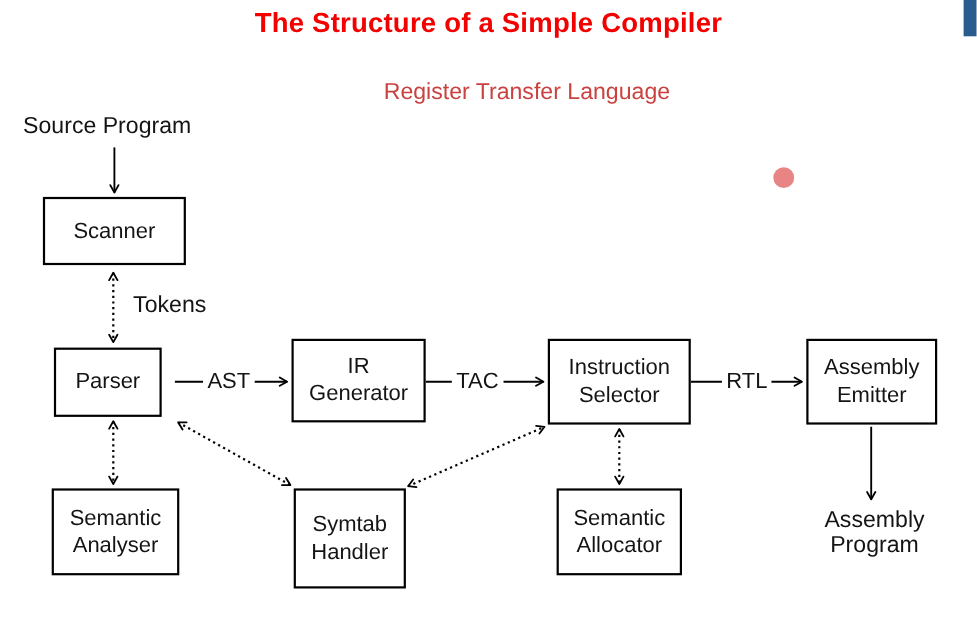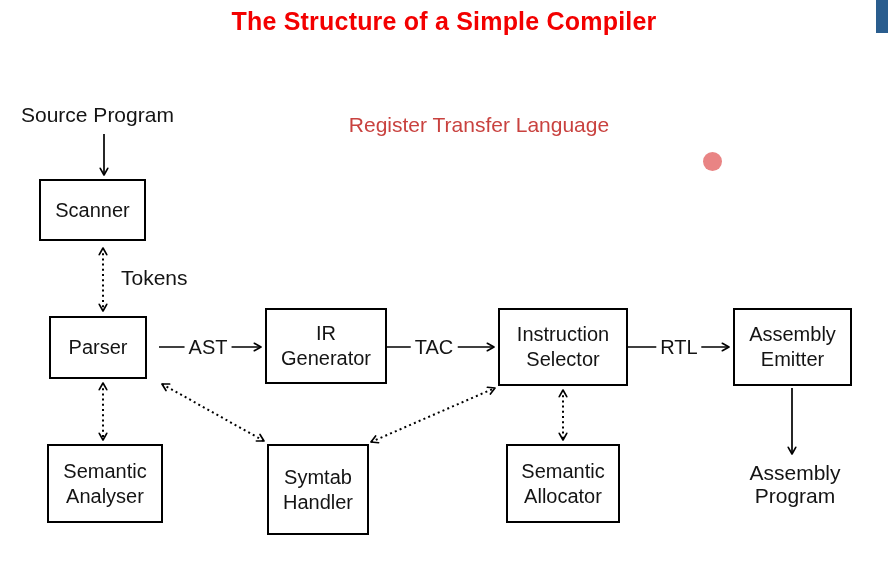--- a/index.html
+++ b/index.html
@@ -8,21 +8,21 @@
     font-family:"Liberation Sans","DejaVu Sans",sans-serif; color:#111;
     overflow:hidden;
   }
   .title {
     position:absolute; top:7px; left:0; width:888px; text-align:center;
     font-size:25px; font-weight:bold; color:var(--title-red,#f30000);
     letter-spacing:0.2px;
   }
   .subtitle {
     position:absolute; top:72px; left:70px; width:818px; text-align:center;
-    font-size:21px; color:var(--subtitle-red,#c9423f);margin-top:41px;
+    font-size:21px; color:var(--subtitle-red,#c9423f);
   }
   .corner-tab {
     position:absolute; left:876px; top:0; width:12px; height:33px;
     background:var(--corner-tab-blue,#2a5d8e);
   }
   .dot {
     position:absolute; left:703px; top:152px; width:19px; height:19px;
     border-radius:50%; background:var(--dot-pink,#e98484);
   }
   .box {
@@ -79,21 +79,21 @@
 
   <div class="edge-lbl" style="left:208px; top:347px;">AST</div>
   <div class="edge-lbl" style="left:434px; top:347px;">TAC</div>
   <div class="edge-lbl" style="left:679px; top:347px;">RTL</div>
 
   <div class="lbl center2" style="left:730px; top:461px; width:130px; line-height:23px;">
     <span style="display:block">Assembly</span>
     <span style="display:block">Program</span>
   </div>
 
-  <div class="box" style="left:39px;  top:179px; width:107px; height:62px;">
+  <div class="box" style="left:39px;  top:179px; width:130px; height:62px;">
     <span>Scanner</span>
   </div>
 
   <div class="box" style="left:49px;  top:316px; width:98px; height:63px;">
     <span>Parser</span>
   </div>
 
   <div class="box" style="left:265px; top:308px; width:122px; height:76px;">
     <span>IR</span>
     <span>Generator</span>

